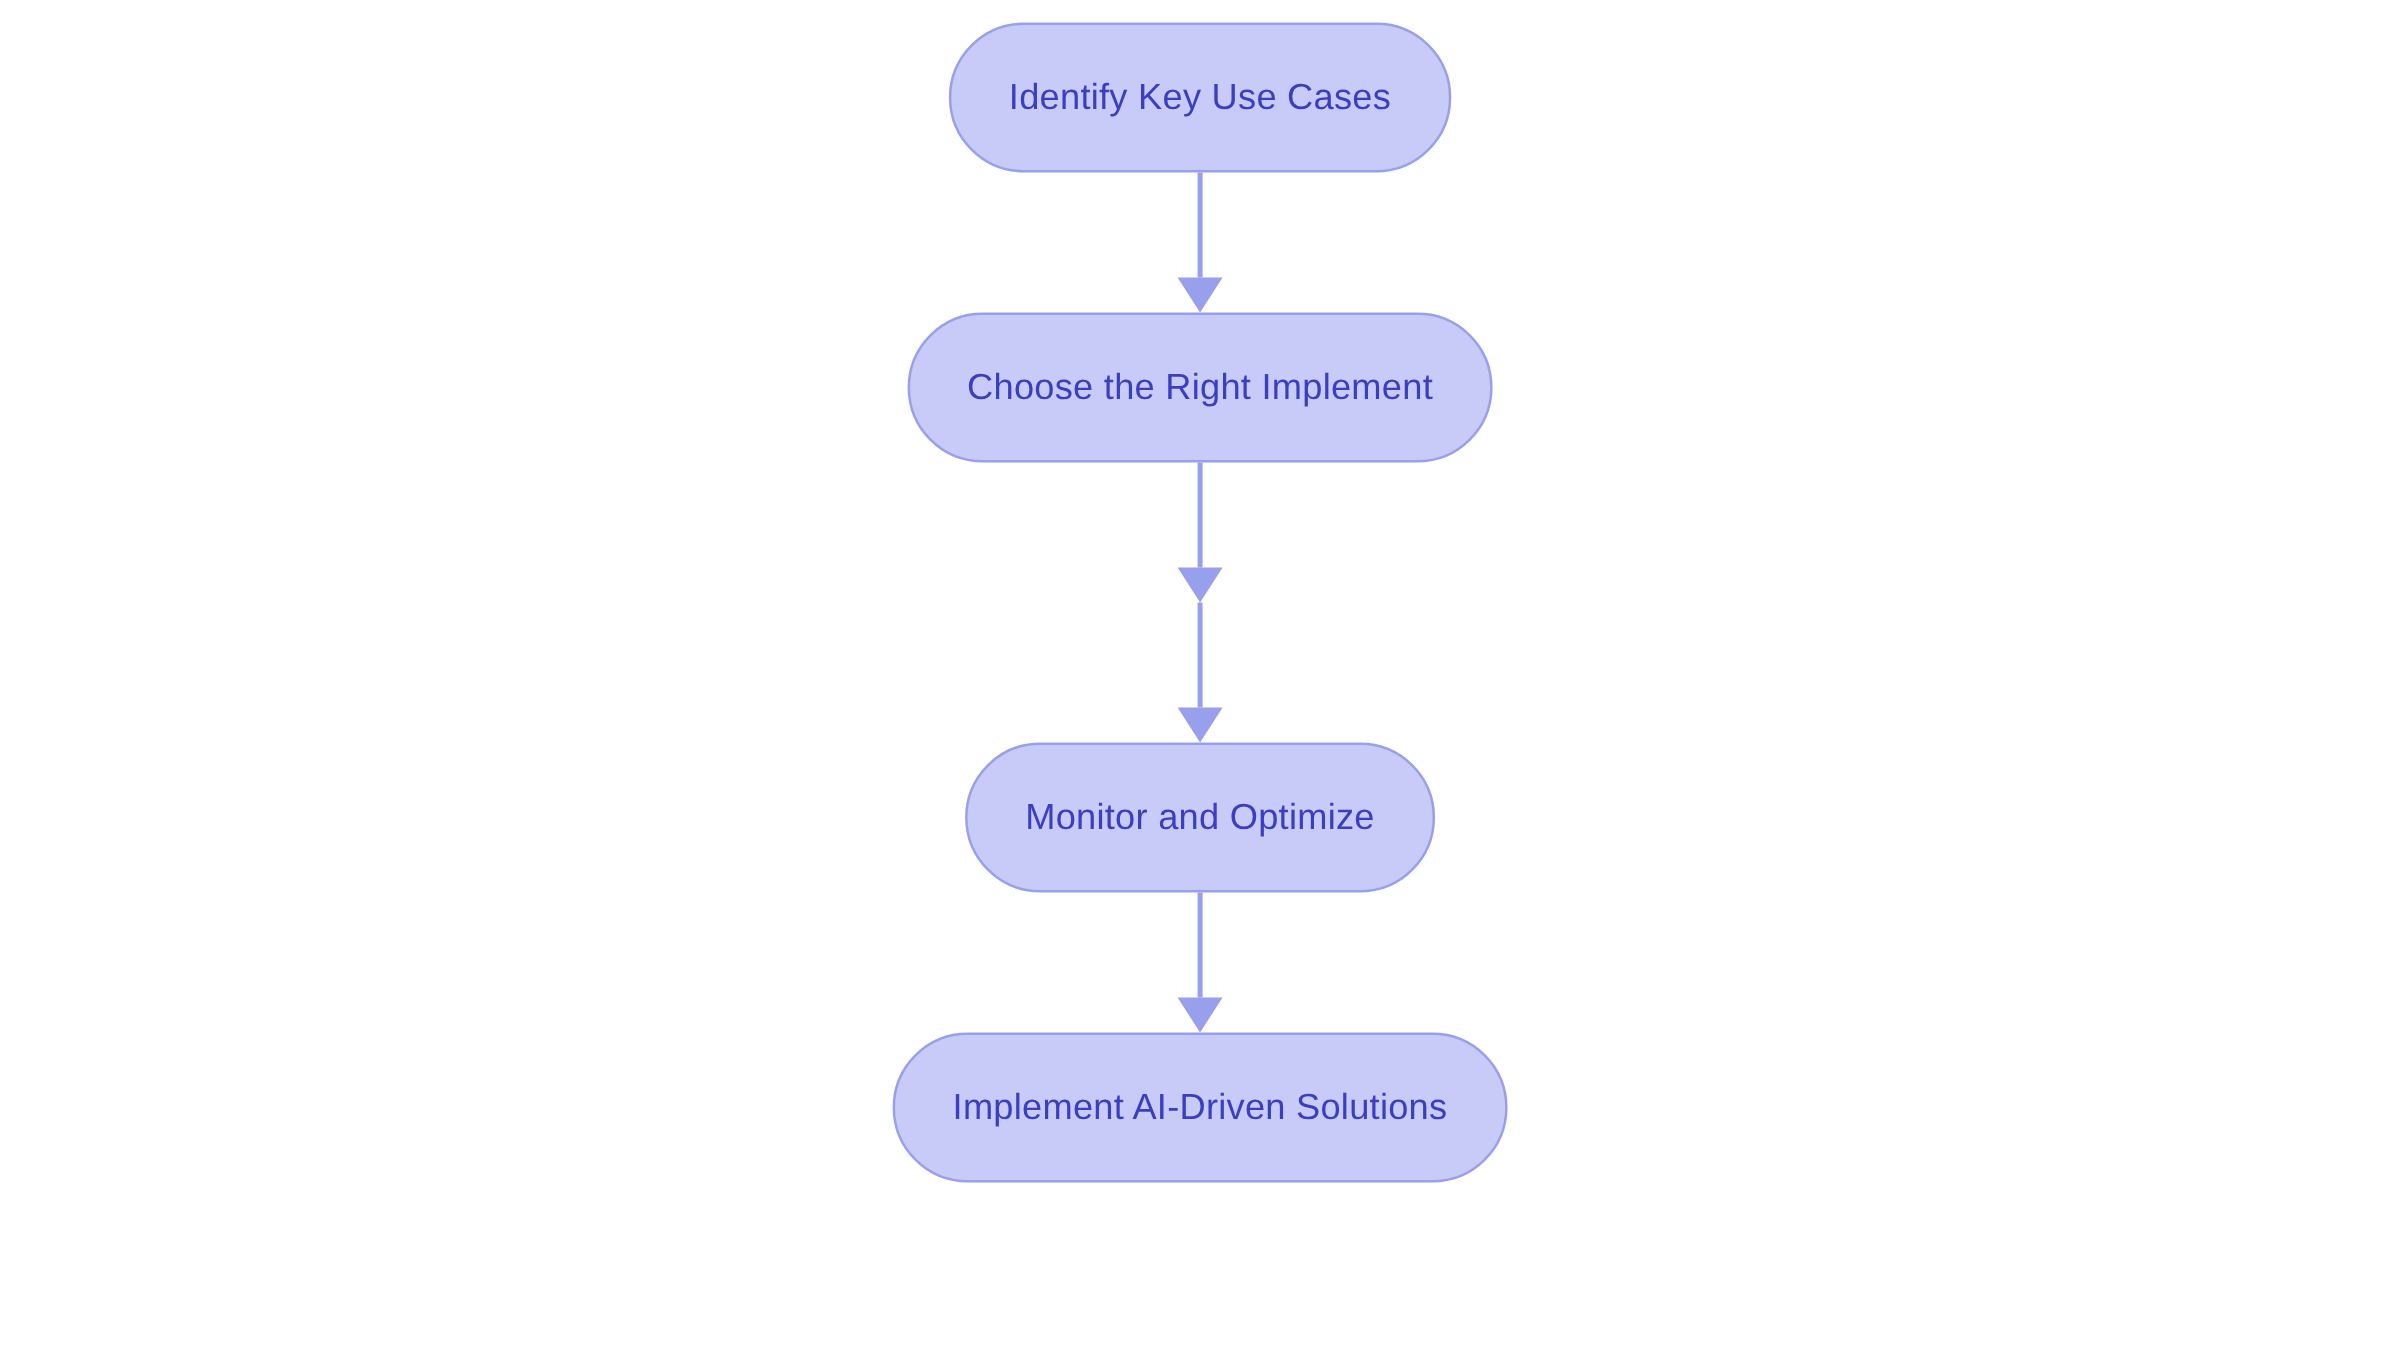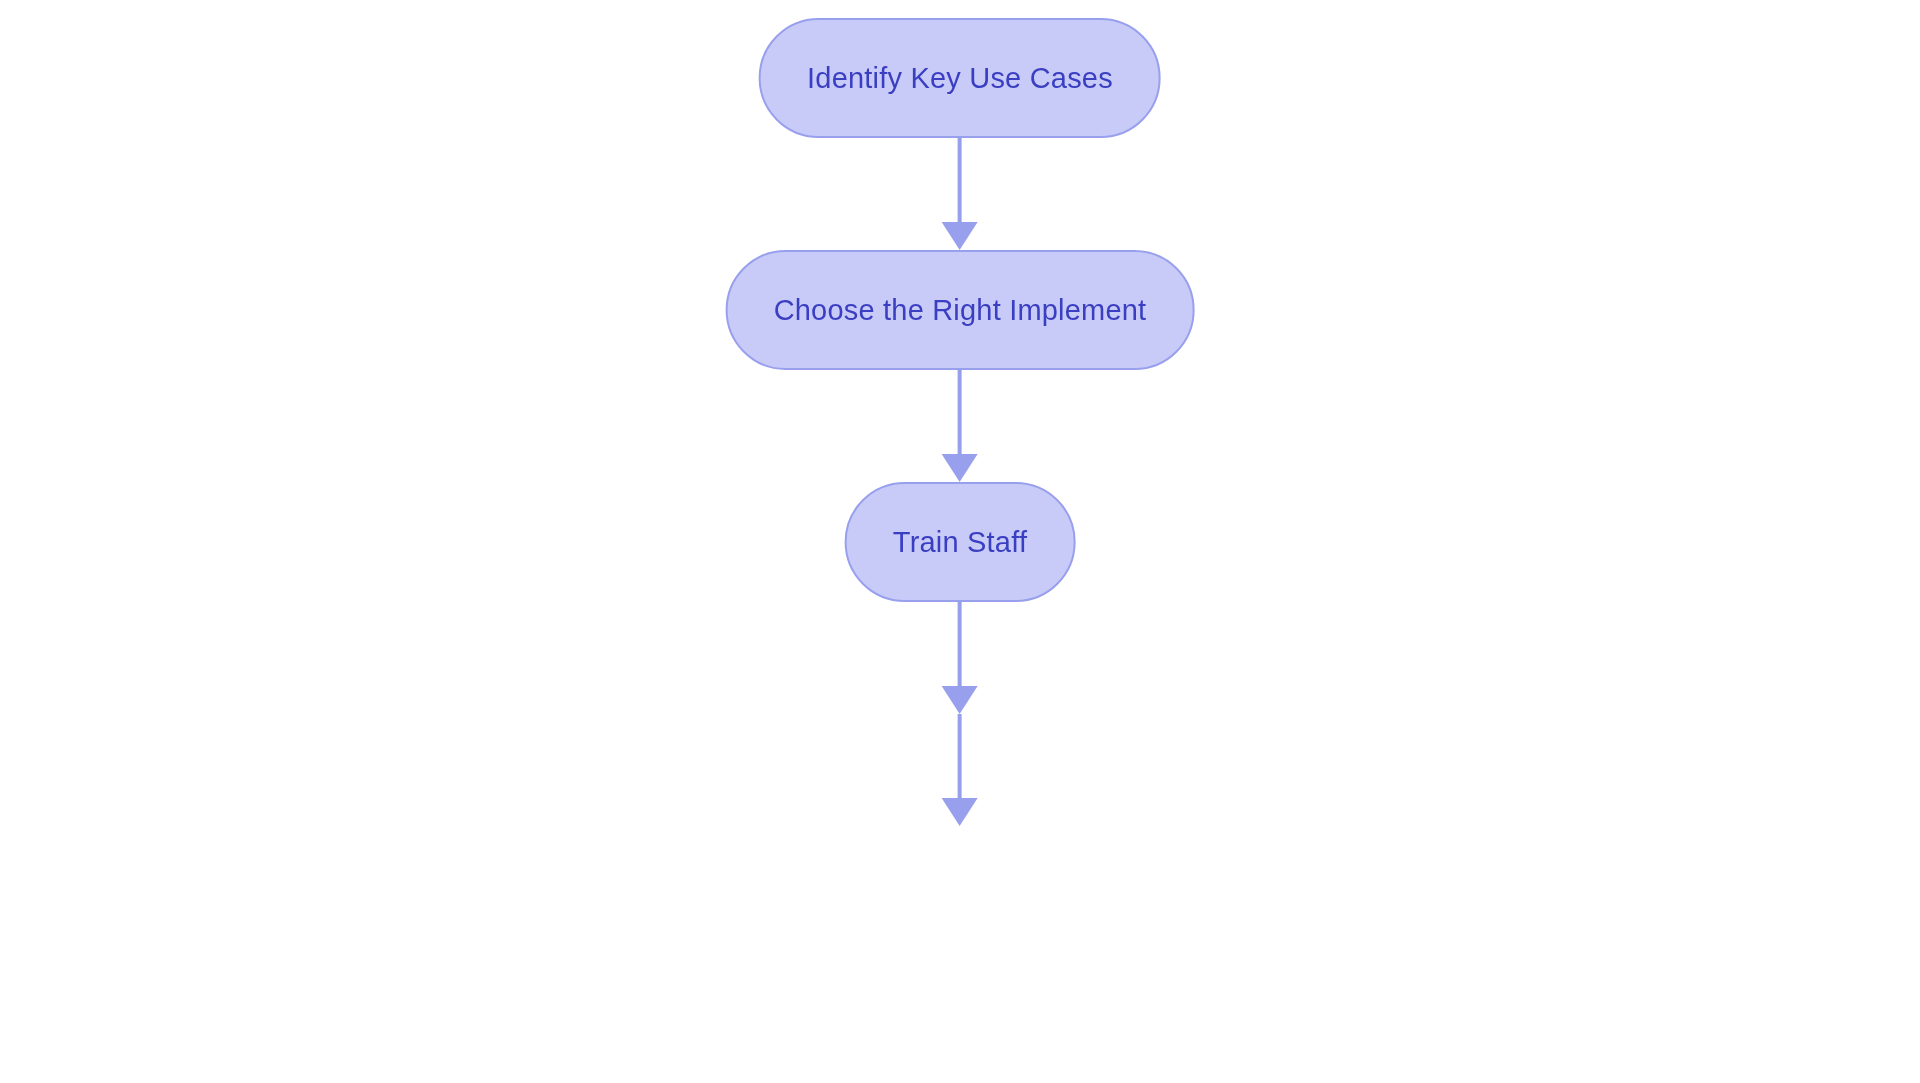--- a/index.html
+++ b/index.html
@@ -89,30 +89,33 @@
 
     <div class="flow-node">
       <span class="flow-node-label">Choose the Right Implement</span>
     </div>
 
     <div class="flow-connector">
       <div class="arrow-line"></div>
       <div class="arrow-head"></div>
     </div>
 
+
+    <div class="flow-connector">
+      <div class="arrow-line"></div>
+      <div class="arrow-head"></div>
+    </div>
+
     <div class="flow-node">
-      <span class="flow-node-label">Train Staff</span>
+      <span class="flow-node-label">Monitor and Optimize</span>
     </div>
 
     <div class="flow-connector">
       <div class="arrow-line"></div>
       <div class="arrow-head"></div>
     </div>
 
-
-    <div class="flow-connector">
-      <div class="arrow-line"></div>
-      <div class="arrow-head"></div>
+    <div class="flow-node">
+      <span class="flow-node-label">Implement AI-Driven Solutions</span>
     </div>
-
 
   </div>
 </div>
 
 </body></html>

